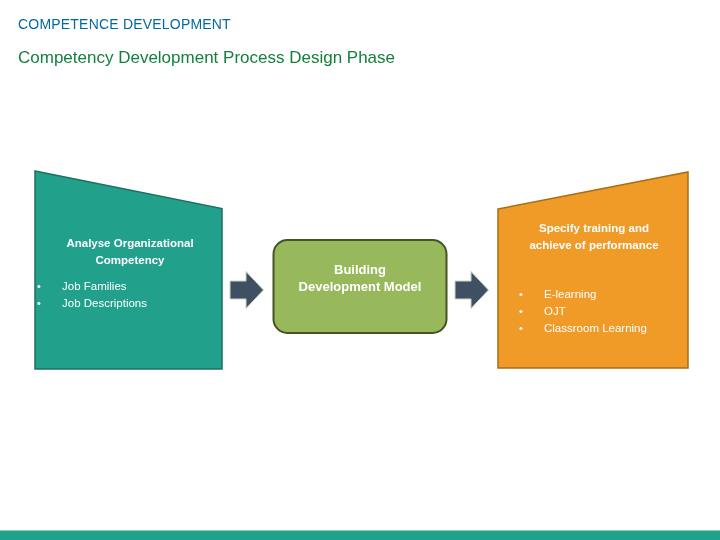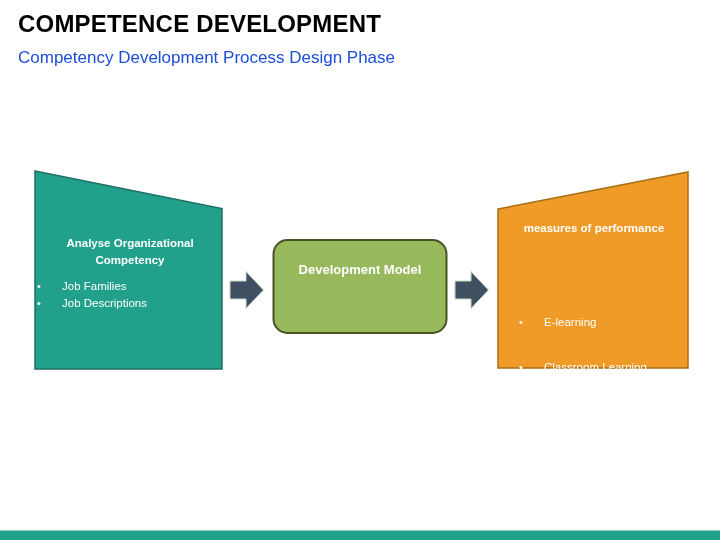--- a/index.html
+++ b/index.html
@@ -5,43 +5,43 @@
   html,body { margin:0; padding:0; }
   .slide {
     position: relative;
     width: 720px; height: 540px;
     background: #ffffff;
     overflow: hidden;
     font-family: "Liberation Sans", sans-serif;
   }
   .slide-title {
     position: absolute; left: 18px; top: 11px;
-    font-size: 24px; font-weight: 700; color: #000000;
+    font-size: 14px; font-weight: 400; color: #0369a1;
     line-height: 26px; letter-spacing: 0.2px;
   }
   .slide-subtitle {
     position: absolute; left: 18px; top: 47px;
-    font-size: 17px; font-weight: 400; color: #1d4ed8;
+    font-size: 17px; font-weight: 400; color: #15803d;
     line-height: 22px;
   }
   .diagram-svg { position:absolute; left:0; top:0; width:720px; height:540px; }
   .shape-text { position:absolute; color:#ffffff; }
   .heading { font-weight:700; text-align:center; }
   .heading .line { display:block; white-space:nowrap; }
   .step1-heading { left:45px; top:235px; width:170px; font-size:11.5px; line-height:16.5px; }
   .step2-heading { left:273px; top:261px; width:174px; font-size:13px; line-height:17px; }
   .step3-heading { left:505px; top:220px; width:178px; font-size:11.5px; line-height:17px; }
   ul.shape-bullets {
     list-style:none; margin:0; padding:0;
     position:absolute; color:#ffffff; font-size:11.5px; line-height:17px;
   }
   .step1-bullets { left:37px; top:278px; width:180px; }
   .step3-bullets { left:519px; top:286px; width:170px; }
   ul.shape-bullets li { position:relative; padding-left:25px; }
-  .step3-bullets li { padding-left:22px;margin-top:28px; }
+  .step3-bullets li { padding-left:22px; }
   ul.shape-bullets li::before {
     content:"\2022"; position:absolute; left:0; top:0;
     font-size:11px;
   }
   .accent-bar {
     position:absolute; left:0; top:530px; width:720px; height:10px;
     border-top:1px solid #8CCDC2; box-sizing:border-box;
   }
 </style>
 </head>
@@ -63,26 +63,28 @@
   <div class="shape-text heading step1-heading">
     <span class="line">Analyse Organizational</span>
     <span class="line">Competency</span>
   </div>
   <ul class="shape-bullets step1-bullets">
     <li>Job Families</li>
     <li>Job Descriptions</li>
   </ul>
 
   <div class="shape-text heading step2-heading">
+    <span class="line">Building</span>
     <span class="line">Development Model</span>
   </div>
 
   <div class="shape-text heading step3-heading">
-    <span class="line">measures of performance</span>
+    <span class="line">Specify training and</span>
+    <span class="line">achieve of performance</span>
   </div>
   <ul class="shape-bullets step3-bullets">
     <li>E-learning</li>
+    <li>OJT</li>
     <li>Classroom Learning</li>
-    <li>OJT</li>
   </ul>
 
   <div class="accent-bar" style="background: rgb(33, 160, 140);"></div>
 </div>
 
 </body></html>

